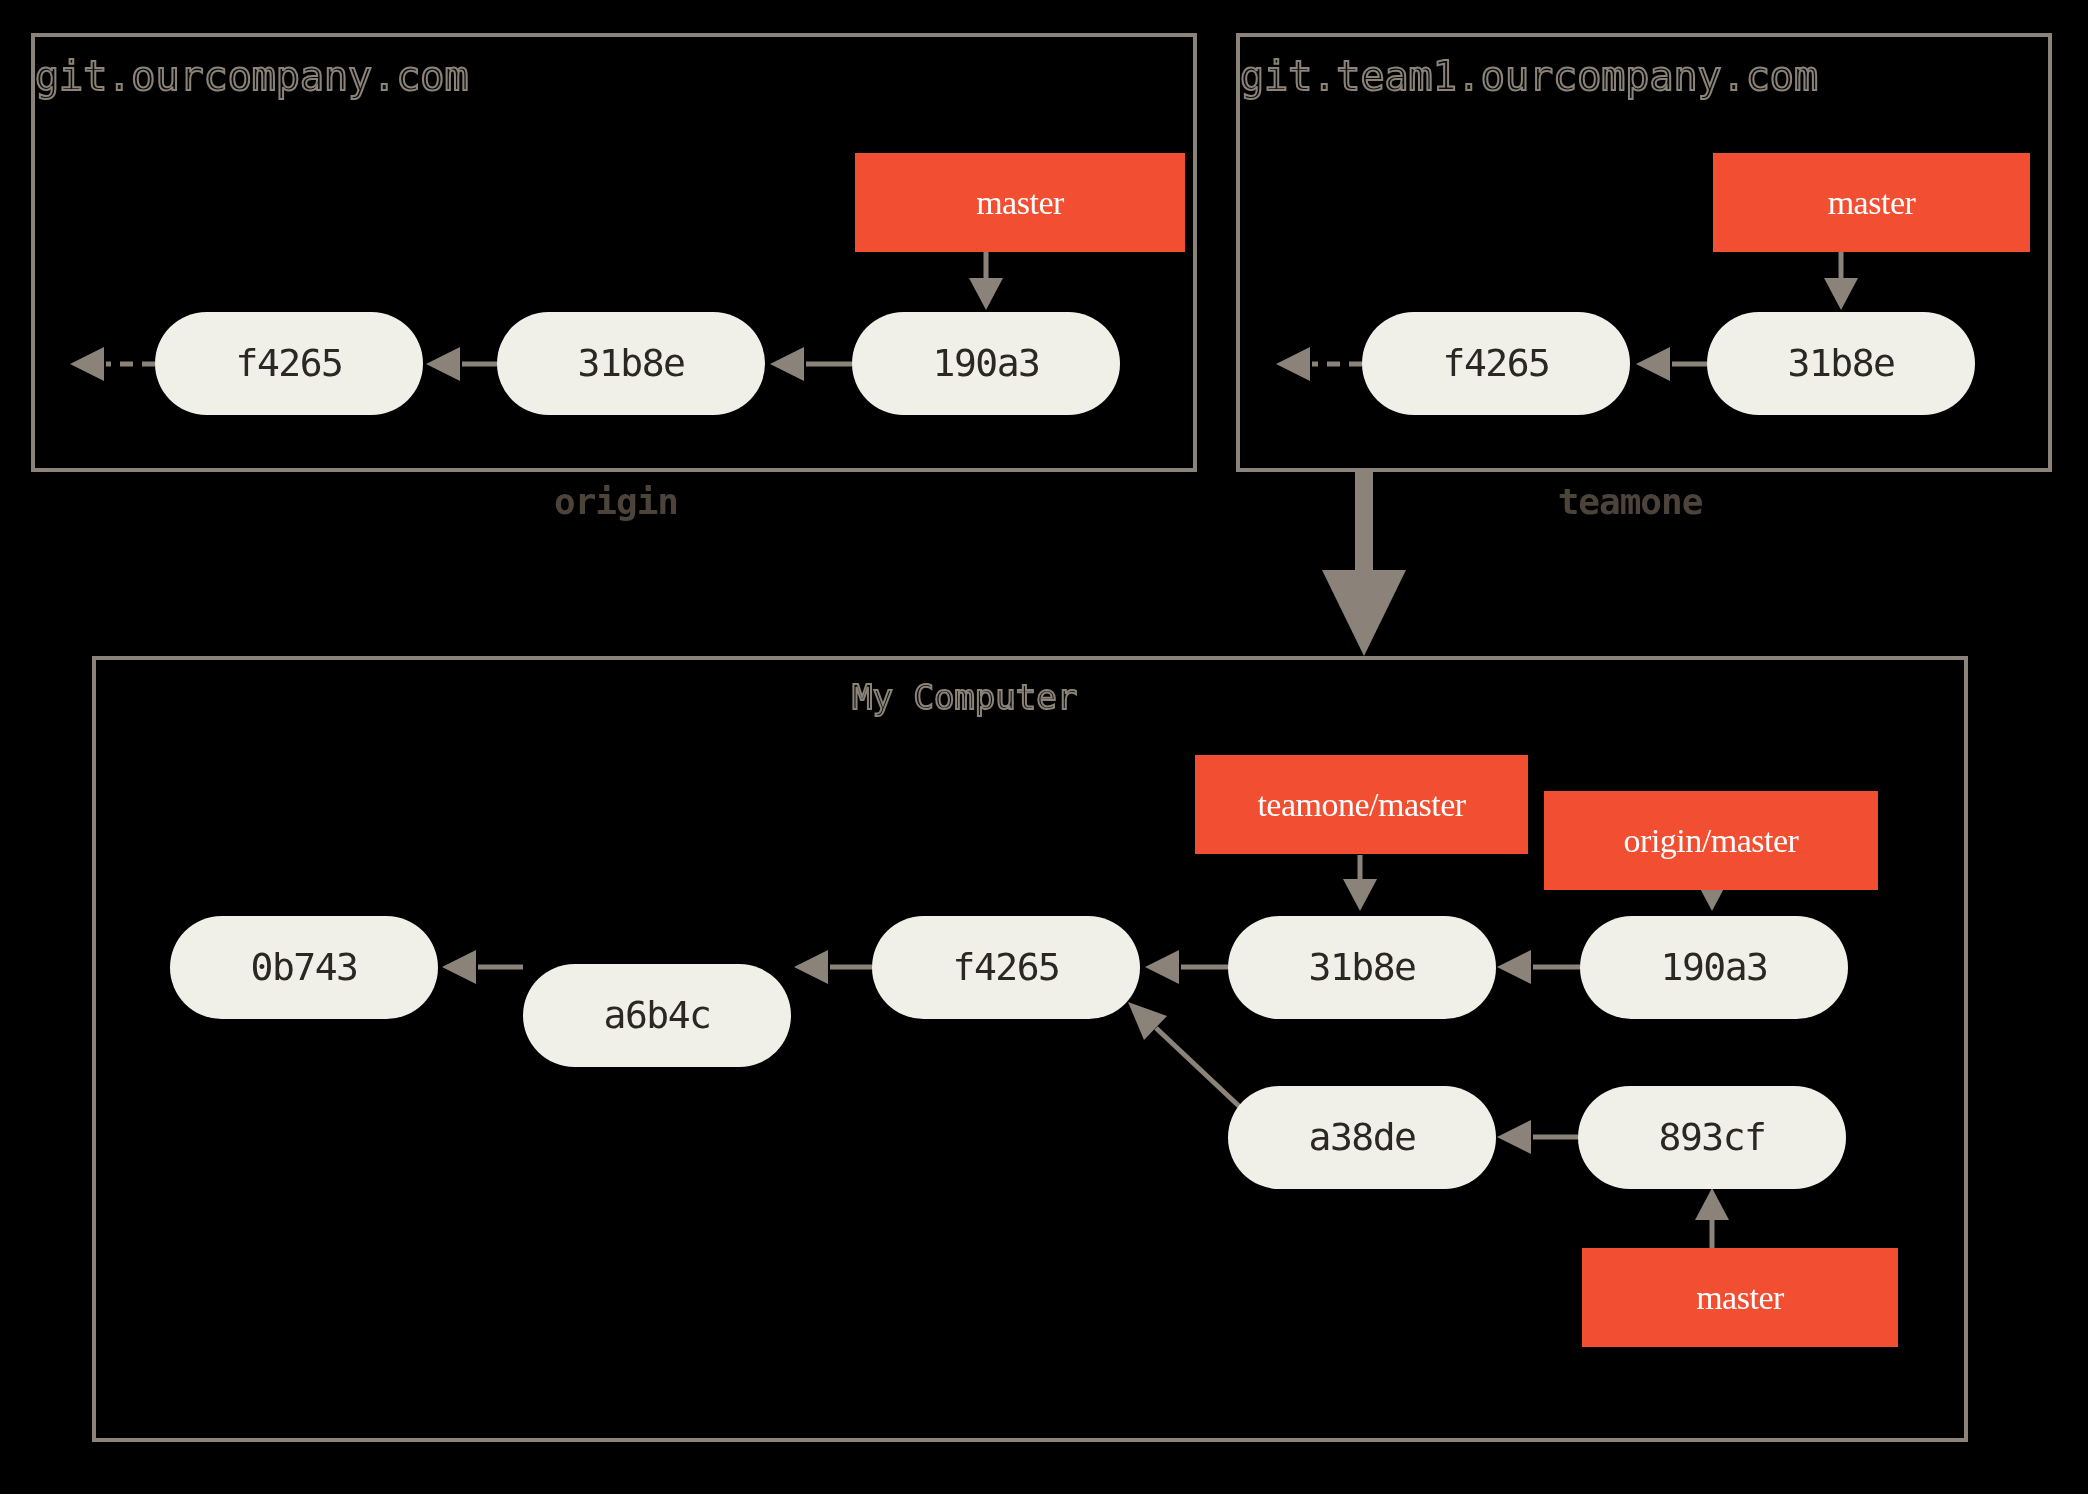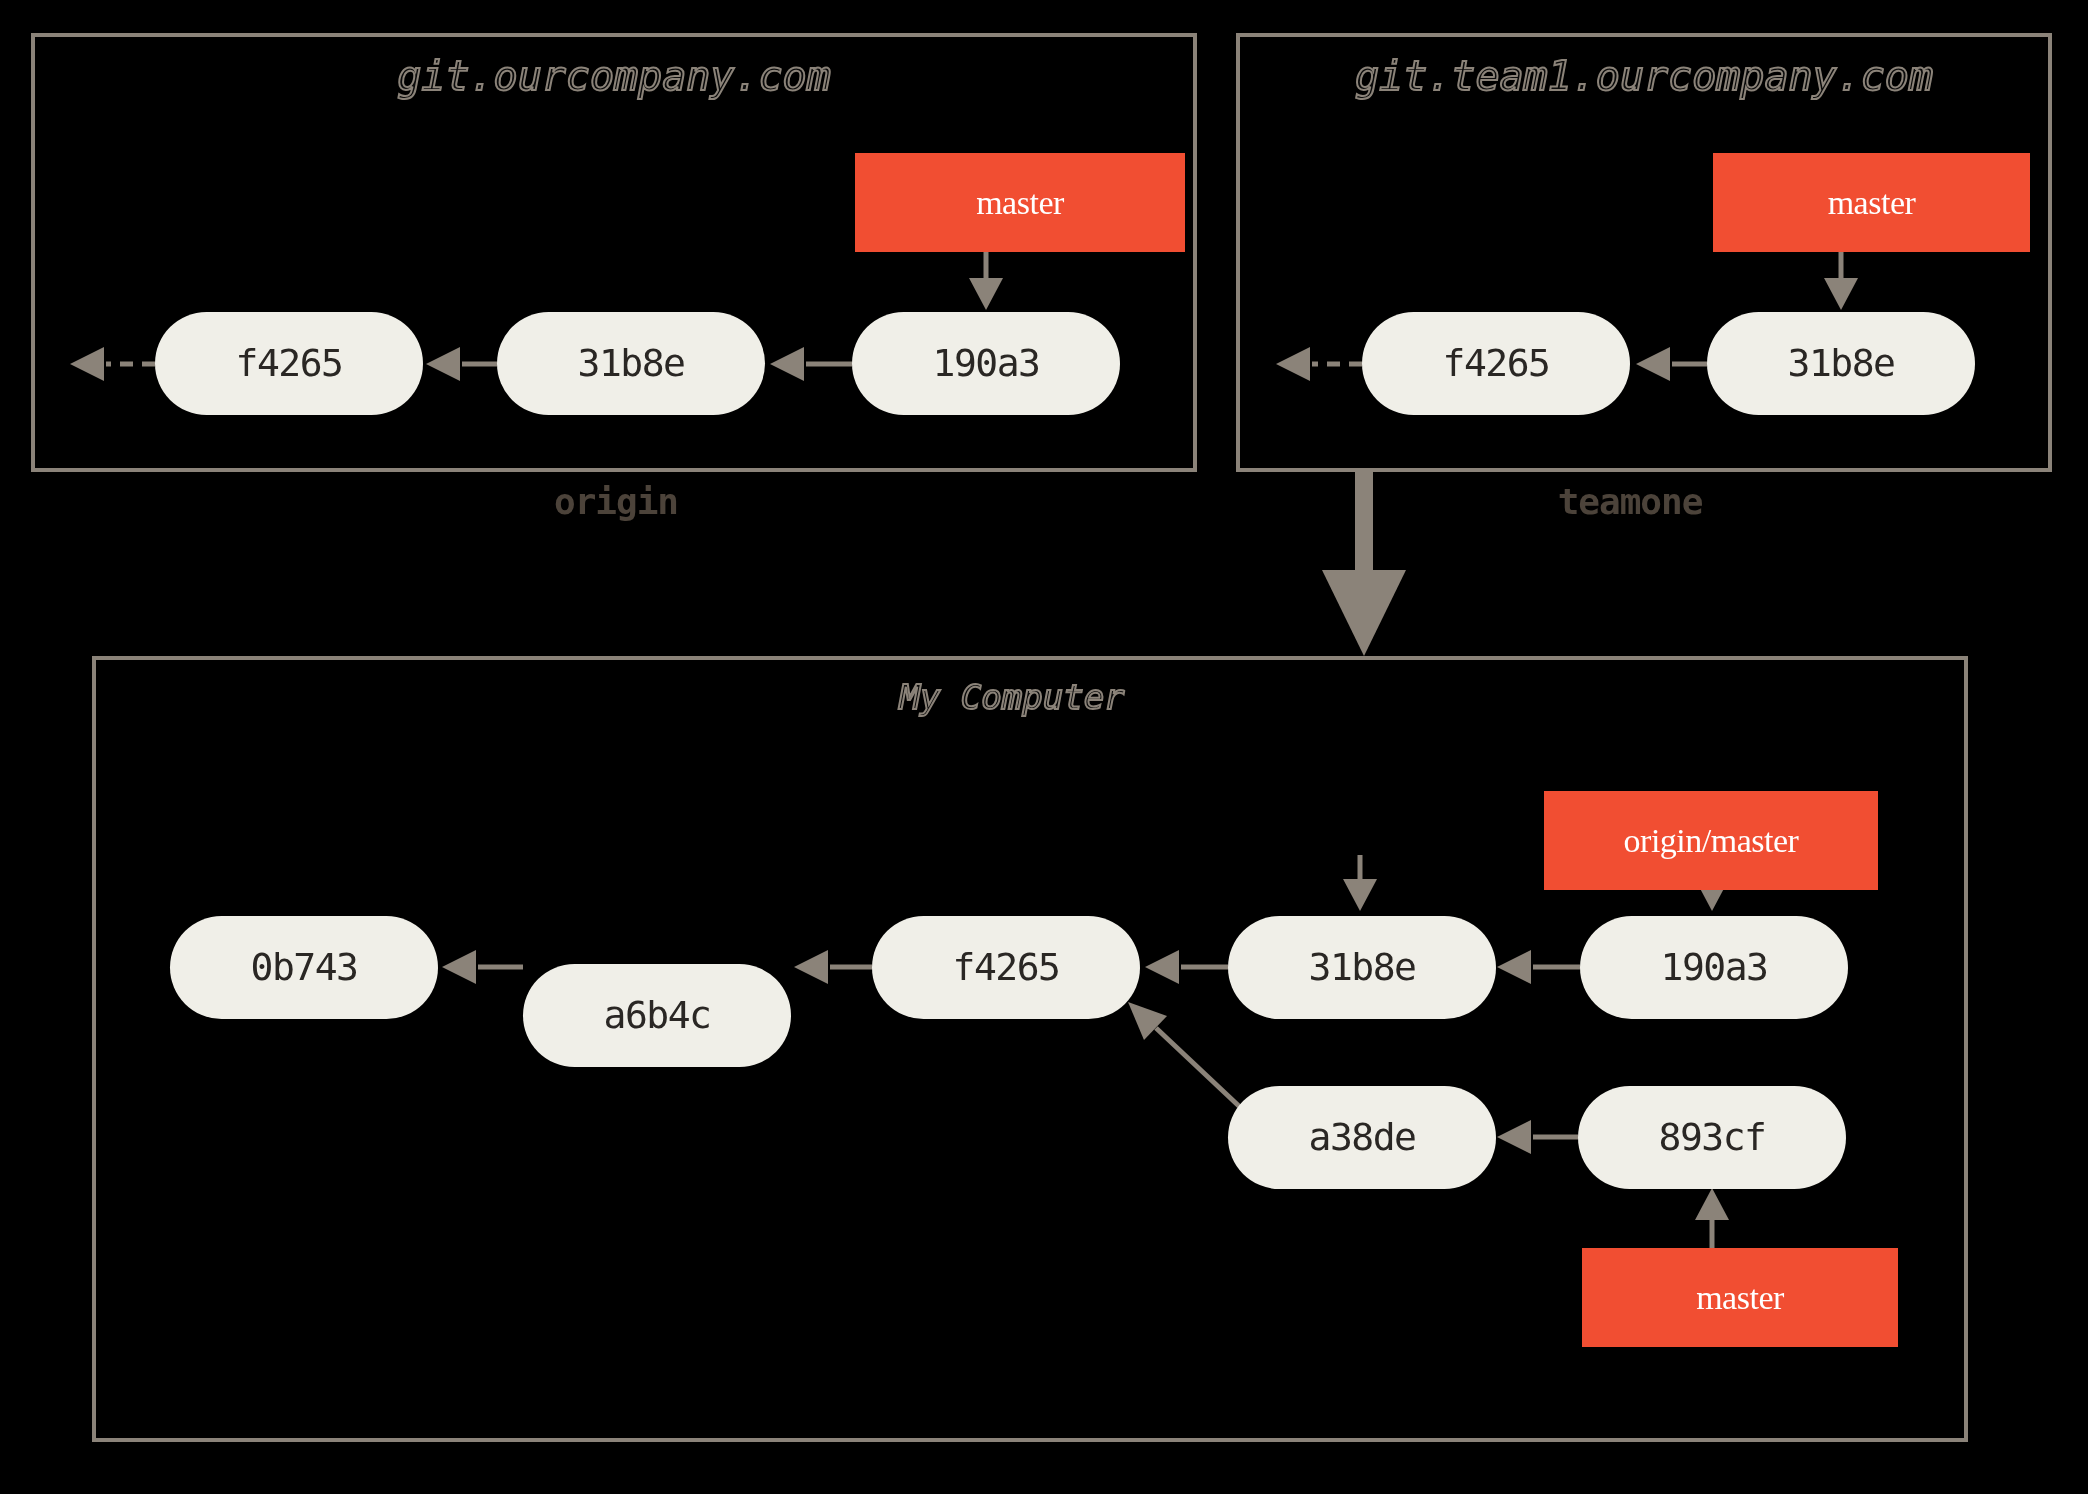--- a/index.html
+++ b/index.html
@@ -11,25 +11,23 @@
   }
   .arrow-layer { position:absolute; left:0; top:0; width:2088px; height:1494px; }
   .box {
     position:absolute;
     border:4px solid var(--border,#8b8379);
     background:transparent;
     box-sizing:border-box;
   }
   .box-title {
     position:absolute; left:0; right:0; top:16px;
-    text-align:center;
     font-size:40px; line-height:46px;
     letter-spacing:0;
     white-space:nowrap;
-    font-style:italic;
   }
   .hollow {
     color:#0a0a0a;
     -webkit-text-stroke:2px var(--border,#8b8379);
   }
   @supports not (-webkit-text-stroke: 1px #000) {
     .hollow { color:var(--border,#8b8379); }
   }
   .commit {
     position:absolute; width:268px; height:103px;
@@ -144,20 +142,23 @@
     <span>teamone</span>
   </div>
 
 
   <div class="box" style="left:92px; top:656px; width:1876px; height:786px;">
   </div>
   <div class="box-title hollow" style="left:852px; top:674px; width:320px; font-size:34px;">
     <span>My Computer</span>
   </div>
 
+  <div class="branch" style="left:1195px; top:755px; width:333px;">
+    <span>teamone/master</span>
+  </div>
   <div class="branch" style="left:1544px; top:755px; width:334px;margin-top:36px;">
     <span>origin/master</span>
   </div>
 
   <div class="commit" style="left:170px; top:916px;">
     <span>0b743</span>
   </div>
   <div class="commit" style="left:523px; top:916px;margin-top:48px;">
     <span>a6b4c</span>
   </div>

